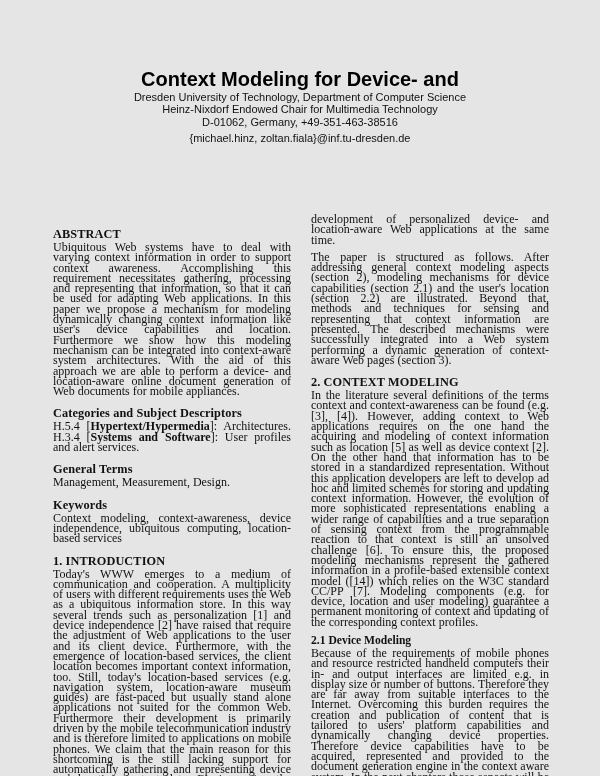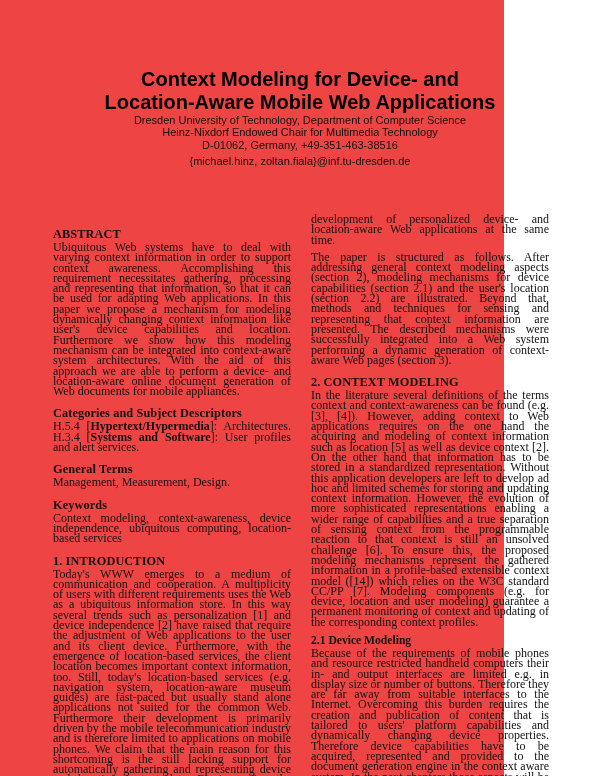--- a/index.html
+++ b/index.html
@@ -1,17 +1,17 @@
 <!DOCTYPE html>
 <html><head>
 <meta charset="utf-8">
 <style>
   html, body { margin: 0; padding: 0; background: #ffffff; }
   body { width: 600px; height: 776px; position: relative; overflow: hidden; color: #111; }
-  .page { position: absolute; left: 0; top: 0; width: 504px; height: 776px; background: #ef4444; }
+  .page { position: absolute; left: 0; top: 0; width: 600px; height: 776px; background: #e5e5e5; }
   .title-block { position: absolute; left: 0; top: 68px; width: 600px; text-align: center; font-family: "Liberation Sans", sans-serif; }
   .title { font-size: 20px; font-weight: bold; line-height: 23px; margin: 0; color: #000; }
   .authors { font-size: 11.5px; line-height: 14px; margin-top: 2px; word-spacing: 0; }
   .authors span.a2 { margin-left: 46px; }
   .affil { font-size: 11px; line-height: 12.4px; }
   .email { font-size: 11px; line-height: 15px; margin-top: 3px; }
   .col { position: absolute; top: 228px; width: 238px; font-family: "Liberation Serif", serif; }
   .col.left { left: 53px; }
   .col.right { left: 311px; top: 214px; }
   .h1 { font-family: "Liberation Serif", serif; font-weight: bold; font-size: 12.3px; line-height: 13px; margin: 0 0 1px 0; letter-spacing: 0.1px; }
@@ -22,21 +22,20 @@
   .b { font-weight: bold; font-family: Liberation Serif, serif; }
 </style>
 </head>
 <body>
 
 <div class="page">
 
   <div class="title-block">
     <div class="title">
       <div>Context Modeling for Device- and</div>
-      <div>Location-Aware Mobile Web Applications</div>
     </div>
     <div class="affil">Dresden University of Technology, Department of Computer Science</div>
     <div class="affil">Heinz-Nixdorf Endowed Chair for Multimedia Technology</div>
     <div class="affil">D-01062, Germany, +49-351-463-38516</div>
     <div class="email">{michael.hinz, zoltan.fiala}@inf.tu-dresden.de</div>
   </div>
 
   <div class="col left">
     <div class="h1">ABSTRACT</div>
     <p class="p">Ubiquitous Web systems have to deal with varying context information in order to support context awareness. Accomplishing this requirement necessitates gathering, processing and representing that information, so that it can be used for adapting Web applications. In this paper we propose a mechanism for modeling dynamically changing context information like user's device capabilities and location. Furthermore we show how this modeling mechanism can be integrated into context-aware system architectures. With the aid of this approach we are able to perform a device- and location-aware online document generation of Web documents for mobile appliances.</p>

